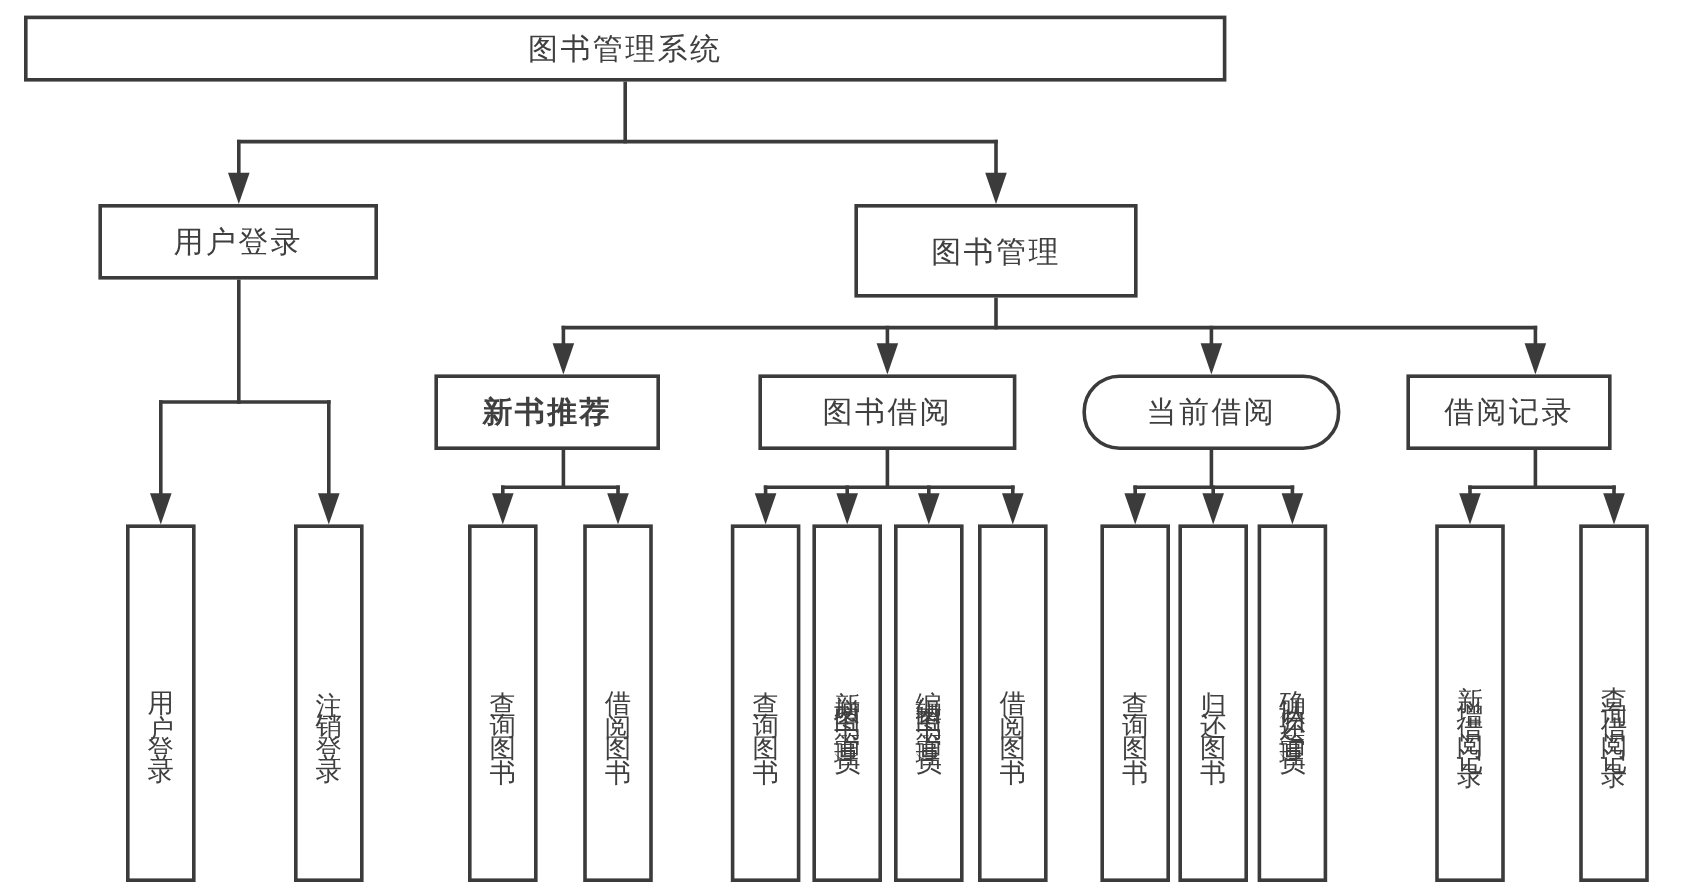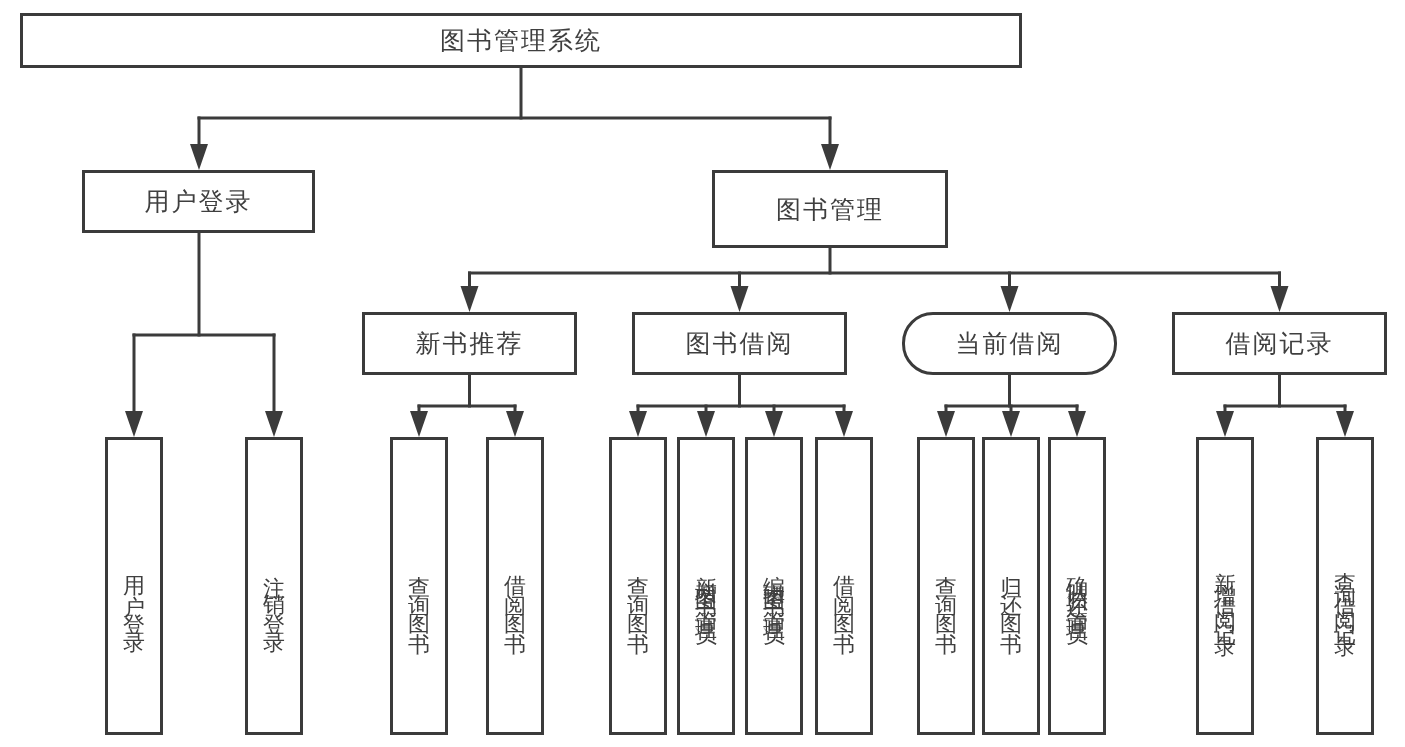--- a/index.html
+++ b/index.html
@@ -118,24 +118,24 @@
       <polygon points="1216,411 1234,411 1225,437"></polygon>
       <polygon points="1336,411 1354,411 1345,437"></polygon>
     </g>
   </svg>
 
   <div class="node" style="left:20px; top:13px; width:1002px; height:55px;">图书管理系统</div>
 
   <div class="node" style="left:82px; top:170px; width:233px; height:63px;">用户登录</div>
   <div class="node" style="left:712px; top:170px; width:236px; height:78px;">图书管理</div>
 
-  <div class="node" style="left:362px; top:312px; width:215px; height:63px;">新书推荐</div>
+  <div class="node" style="left:362px; top:312px; width:188px; height:63px;font-weight:bold;">新书推荐</div>
   <div class="node" style="left:632px; top:312px; width:215px; height:63px;">图书借阅</div>
   <div class="node" style="left:902px; top:312px; width:215px; height:63px;border-radius:31px;">当前借阅</div>
-  <div class="node" style="left:1172px; top:312px; width:215px; height:63px;">借阅记录</div>
+  <div class="node" style="left:1172px; top:312px; width:171px; height:63px;">借阅记录</div>
 
   <div class="vnode v4" style="left:105px; top:437px; width:58px; height:298px;">
     <span>用户登录</span>
   </div>
   <div class="vnode v4" style="left:245px; top:437px; width:58px; height:298px;">
     <span>注销登录</span>
   </div>
 
   <div class="vnode v4" style="left:390px; top:437px; width:58px; height:298px;">
     <span>查询图书</span>

